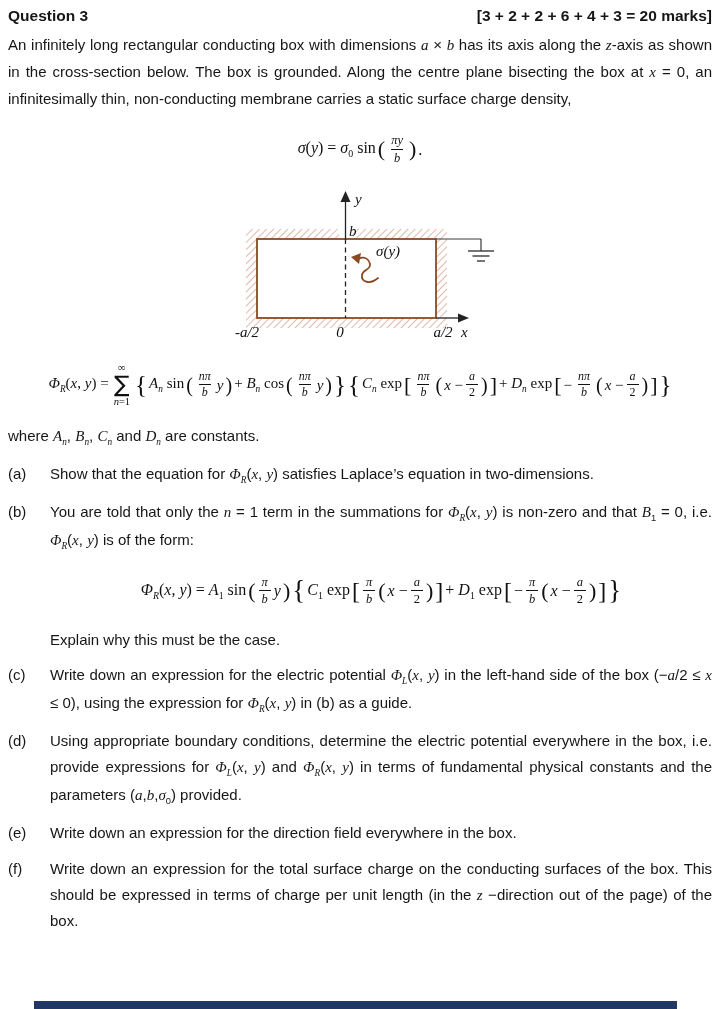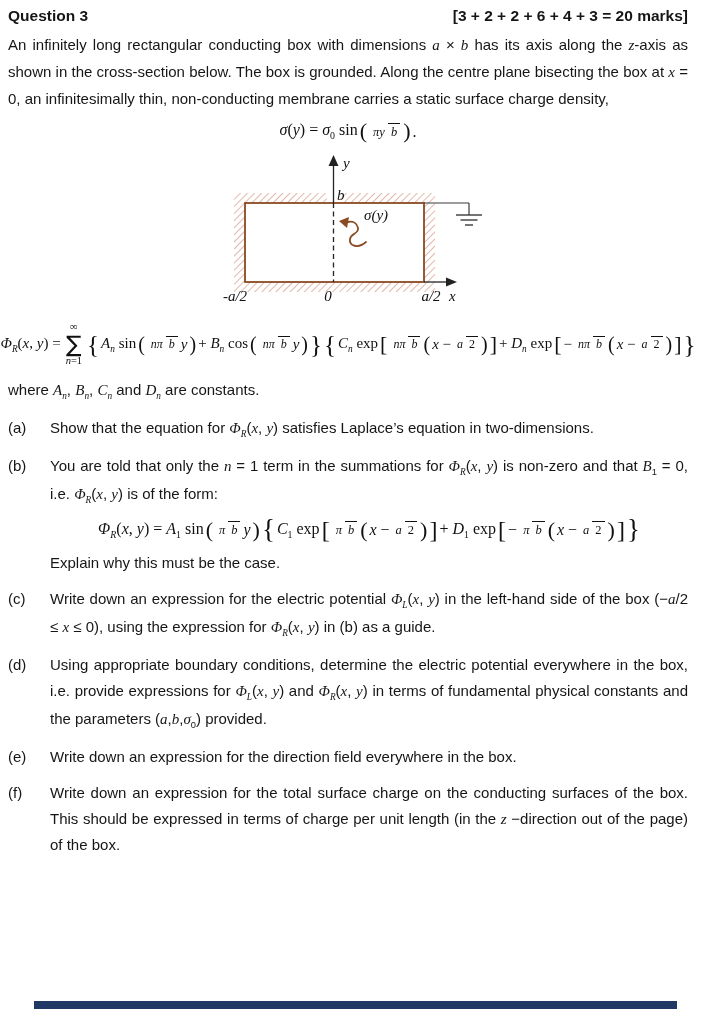--- a/index.html
+++ b/index.html
@@ -1,35 +1,35 @@
 <!DOCTYPE html>
 <html><head>
 <meta charset="utf-8">
 <style>
   html,body{margin:0;padding:0;}
   body{
     width:712px;height:1009px;position:relative;overflow:hidden;
     background:#ffffff;color:#161616;
     font-family:"Liberation Sans", sans-serif;
   }
-  .page{padding:7px 24px 0 8px;}
+  .page{padding:7px 0 0 8px;}
   .hdr{display:flex;justify-content:space-between;align-items:baseline;
        font-weight:700;font-size:15.5px;margin-bottom:4px;}
   .para{font-size:15px;line-height:1.72;text-align:justify;margin:7px 0;}
   .caption{font-style:italic;}
   .para i,.itext i,.eq i,.hdr i{font-family:"Liberation Serif","DejaVu Serif",serif;font-style:italic;}
   sub{font-size:0.62em;}
   
   .eq{display:flex;justify-content:center;align-items:center;white-space:nowrap;
       font-family:"Liberation Serif","DejaVu Serif",serif;font-size:16px;color:#101010;margin:9px 0;}
   .eq .tk{padding:0 1px;line-height:1.2;}
   .bd{font-size:27px;line-height:1;padding:0 1px;}
   .bk{font-size:24px;line-height:1;padding:0 1px;}
   .bp{font-size:22px;line-height:1;padding:0 1px;}
-  .frac{display:inline-flex;flex-direction:row;align-items:flex-end;margin:0 2px;}
+  .frac{display:inline-flex;flex-direction:column;align-items:center;margin:12px 2px;}
   .fn,.fd{font-size:12.5px;line-height:1.3;padding:0 3px;text-align:center;}
   .fd{border-top:1px solid #111;}
   .sum{display:inline-flex;flex-direction:column;align-items:center;margin:0 4px;line-height:1;}
   .sum .sl{font-size:10.5px;line-height:1.15;}
   .sum .sg{font-size:23px;line-height:0.95;font-family:"DejaVu Sans",sans-serif;}
   .eq.big{font-size:15px;margin:10px 0;}
   .eq.big .fn,.eq.big .fd{font-size:12px;}
   .eq.big .bd{font-size:25px;}
   .eq.big .bk{font-size:22px;}
   .eq.big .bp{font-size:20px;}

